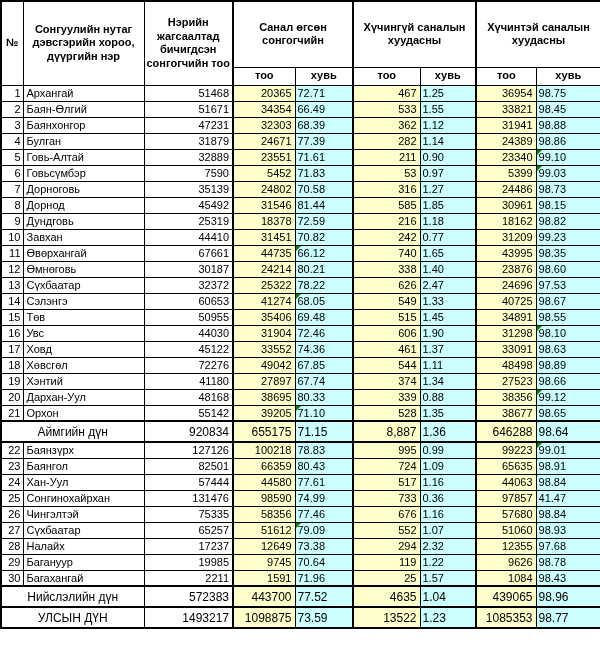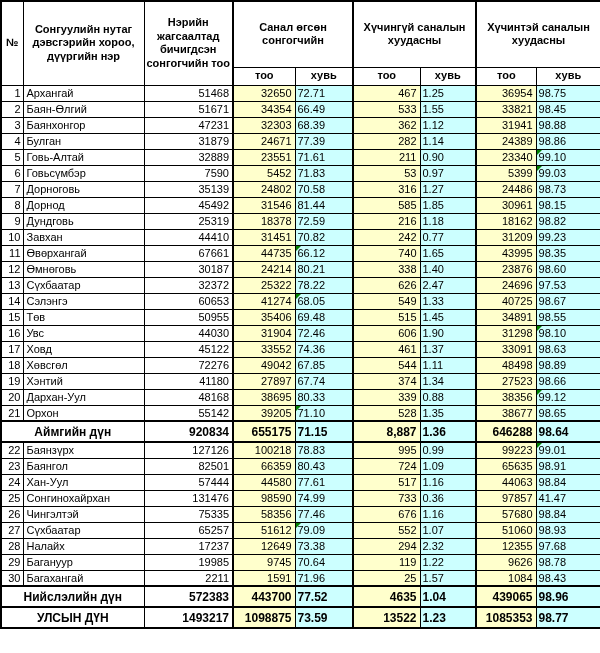--- a/index.html
+++ b/index.html
@@ -31,21 +31,21 @@
     text-align:center;
     vertical-align:middle;
     white-space:normal;
     line-height:1.25;
     background:#fff;
     padding:1px 2px;
   }
   thead tr.group-row{height:66px;}
   thead tr.sub-row{height:18px;padding-left:36px;}
   tbody tr.data-row{height:16px;}
-  tbody tr.total-row{height:21px;font-weight:bold;font-size:12px;}
+  tbody tr.total-row{height:21px;font-weight:normal;font-size:12px;}
   tbody tr.total-row td{border-top-width:2px;border-bottom-width:2px;}
   td.cell-num{text-align:right;padding-right:2px;}
   td.cell-name{text-align:left;margin-left:22px;}
   td.cell-count{text-align:right;background:var(--count-bg);}
   td.cell-reg{text-align:right;background:#fff;}
   td.cell-pct{text-align:left;background:var(--percent-bg);padding-left:2px;}
   .bl2{border-left-width:2px !important;}
   td.total-label{text-align:center;}
   .corner-marker{
     position:absolute;
@@ -87,21 +87,21 @@
         <th>хувь</th>
         <th class="bl2">тоо</th>
         <th>хувь</th>
       </tr>
     </thead>
     <tbody id="rows-body">
         <tr class="data-row">
           <td class="cell-num">1</td>
           <td class="cell-name">Архангай</td>
           <td class="cell-reg">51468</td>
-          <td class="cell-count bl2">32650</td>
+          <td class="cell-count bl2">20365</td>
           <td class="cell-pct">72.71</td>
           <td class="cell-count bl2">467</td>
           <td class="cell-pct">1.25</td>
           <td class="cell-count bl2">36954</td>
           <td class="cell-pct">98.75</td>
         </tr>
         <tr class="data-row">
           <td class="cell-num">2</td>
           <td class="cell-name">Баян-Өлгий</td>
           <td class="cell-reg">51671</td>

